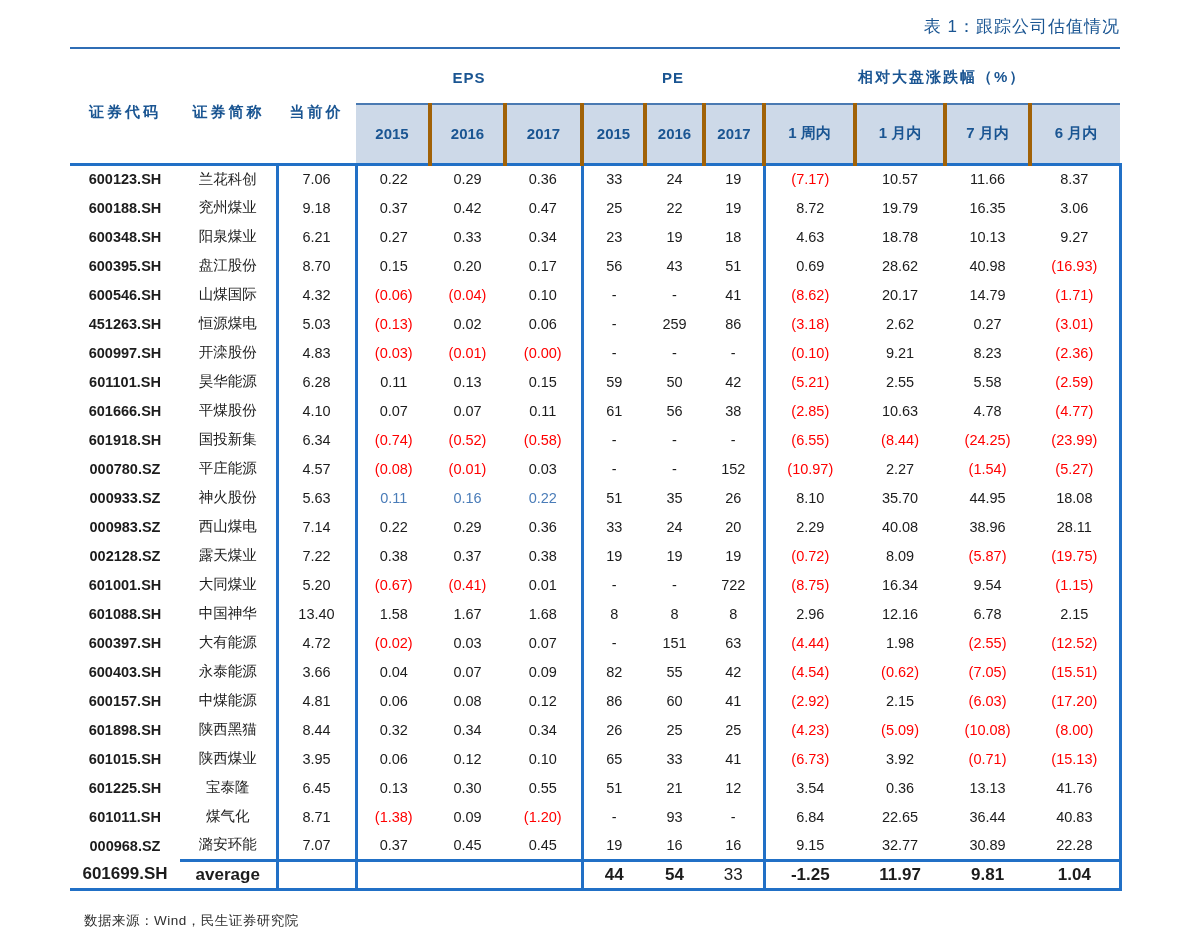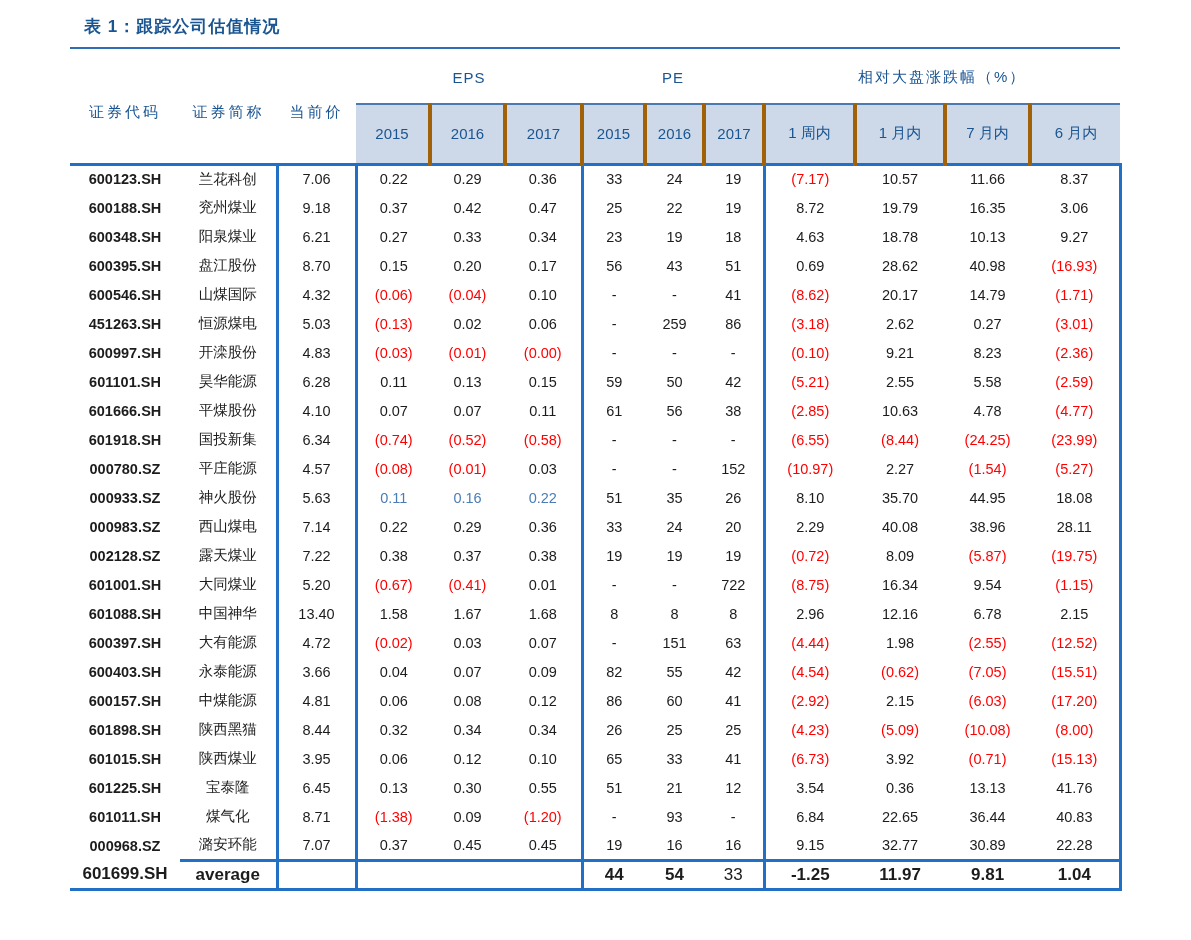--- a/index.html
+++ b/index.html
@@ -7,30 +7,30 @@
     --shadetop:#4a7ab2; --neg:#ff0000; --hl:#4a7cb8; --text:#1c1c1c; --muted:#2e2e2e;
   }
   *{box-sizing:border-box;margin:0;padding:0;}
   html,body{background:#ffffff;}
   body{
     width:1191px;height:940px;overflow:hidden;
     font-family:"Liberation Sans","DejaVu Sans",sans-serif;
   }
   .content{width:1050px;margin-left:70px;}
   .doc-title{
-    color:var(--dark);font-weight:bold;font-size:17px;
-    padding:15px 0 9px 14px;letter-spacing:1px;
+    color:var(--dark);font-weight:normal;font-size:17px;
+    padding:15px 0 9px 14px;letter-spacing:1px;text-align:right;
   }
   .title-rule{height:2px;background:var(--rule);margin-bottom:3px;}
   table{border-collapse:collapse;table-layout:fixed;width:1050px;}
   th,td{
     padding:0;text-align:center;vertical-align:middle;
     font-family:"Liberation Sans","DejaVu Sans",sans-serif;
   }
-  thead th{color:var(--dark);font-weight:normal;font-size:15px;}
+  thead th{color:var(--dark);font-weight:bold;font-size:15px;}
   th.fixed-h{
     letter-spacing:3px;border-bottom:3px solid var(--line);padding-top:10px;
   }
   th.group-h{height:52px;letter-spacing:1px;}
   th.group-h.cjk{letter-spacing:2px;}
   th.year{
     height:60px;background:var(--shade);
     border-top:2px solid var(--shadetop);
     border-bottom:3px solid var(--line);
   }
@@ -469,13 +469,14 @@
           <td class="val">54</td>
           <td class="val bR reg">33</td>
           <td class="val">-1.25</td>
           <td class="val">11.97</td>
           <td class="val">9.81</td>
           <td class="val bR">1.04</td>
         </tr>
       </tfoot>
   </table>
 
+  <div class="source">数据来源：Wind，民生证券研究院</div>
 </div>
 
 </body></html>

